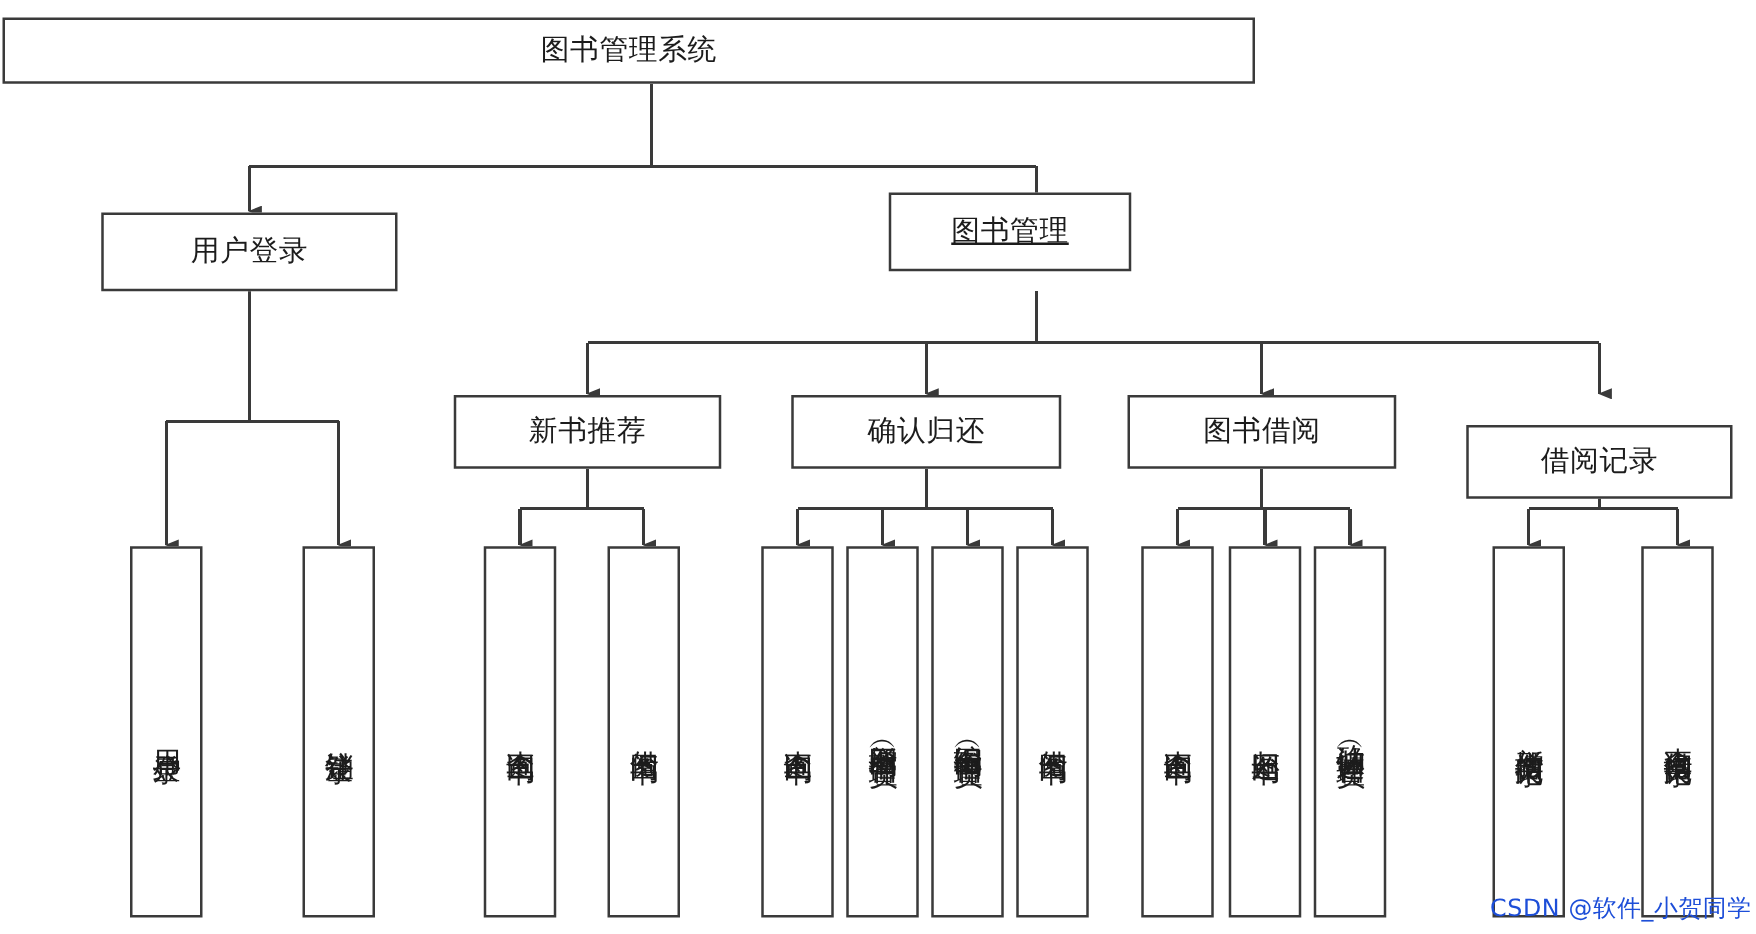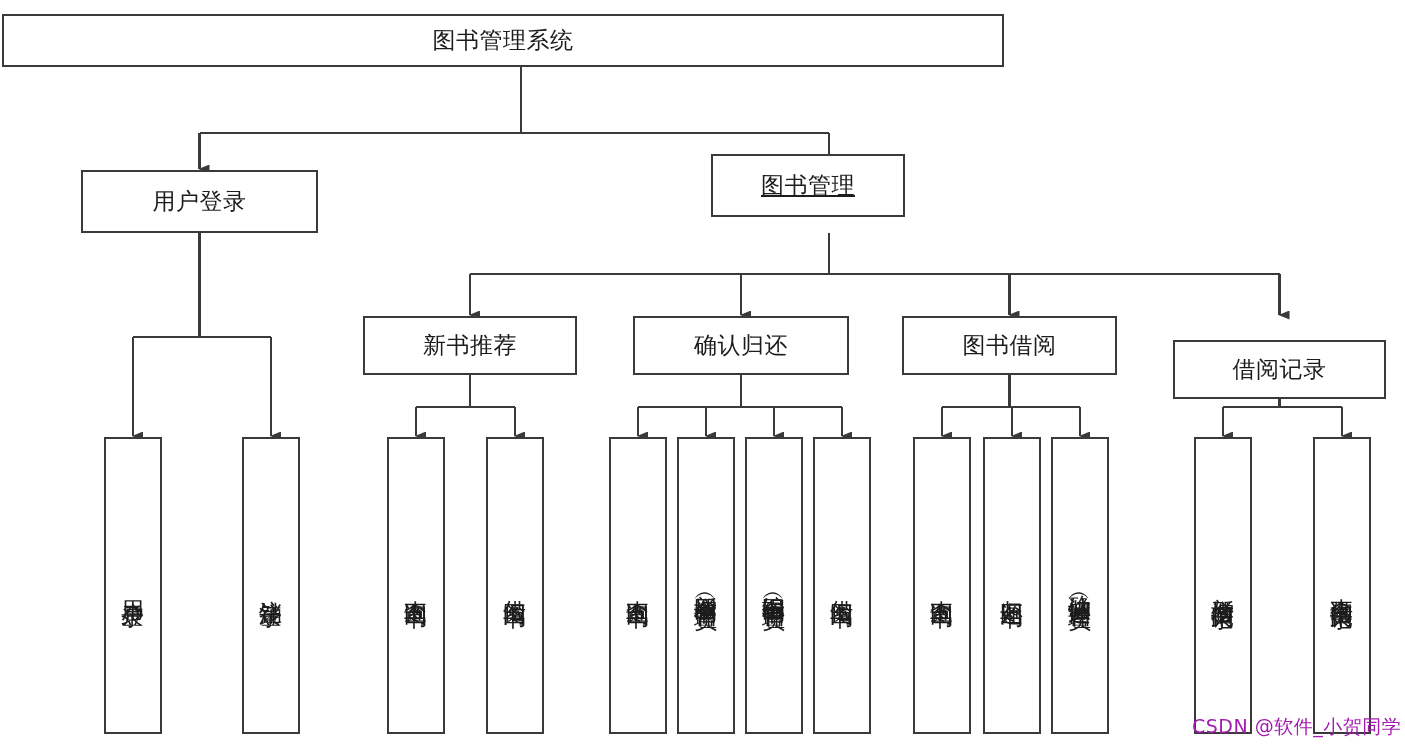--- a/index.html
+++ b/index.html
@@ -179,14 +179,14 @@
     <span class="label">确认归还（管理员）</span>
   </div>
 
   <div class="node vertical" style="left: 1194px; top: 437px; width: 58px; height: 297px;">
     <span class="label">新增借阅记录</span>
   </div>
   <div class="node vertical" style="left: 1313px; top: 437px; width: 58px; height: 297px;">
     <span class="label">查询借阅记录</span>
   </div>
 
-  <div class="watermark" style="left: 1192px; top: 714px; color: #a21caf; text-align: right;">CSDN @软件_小贺同学</div>
+  <div class="watermark" style="left: 1192px; top: 714px; color: #1d4ed8; text-align: right;">CSDN @软件_小贺同学</div>
 </div>
 
 </body></html>

